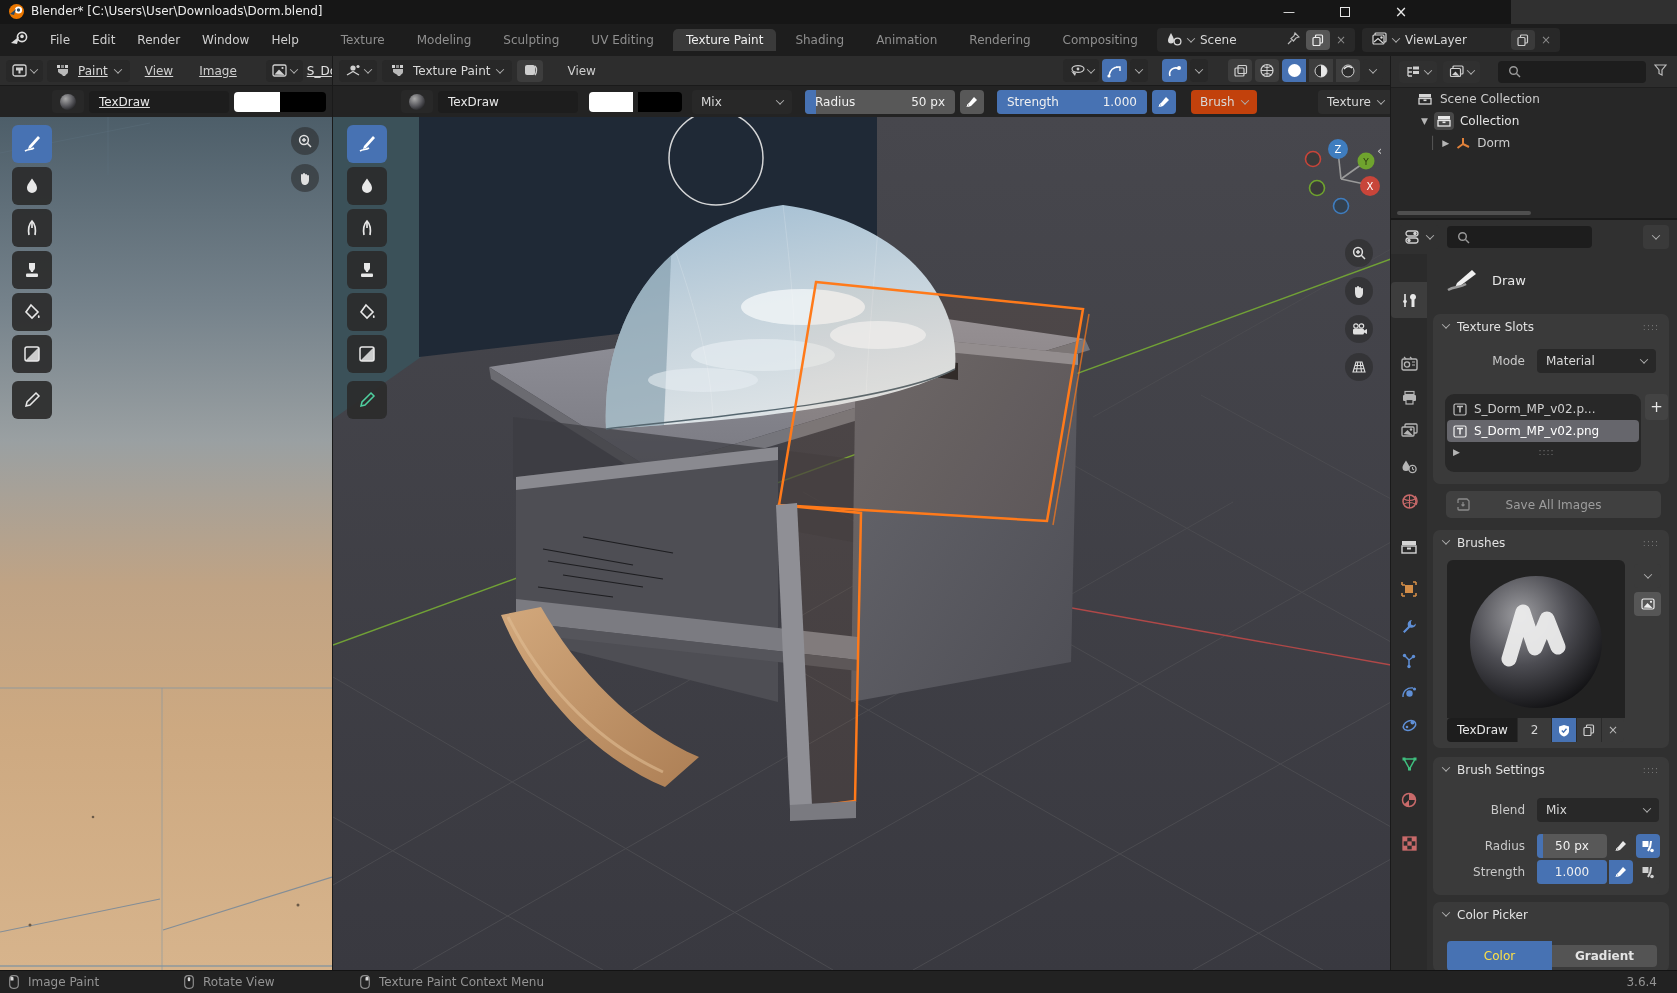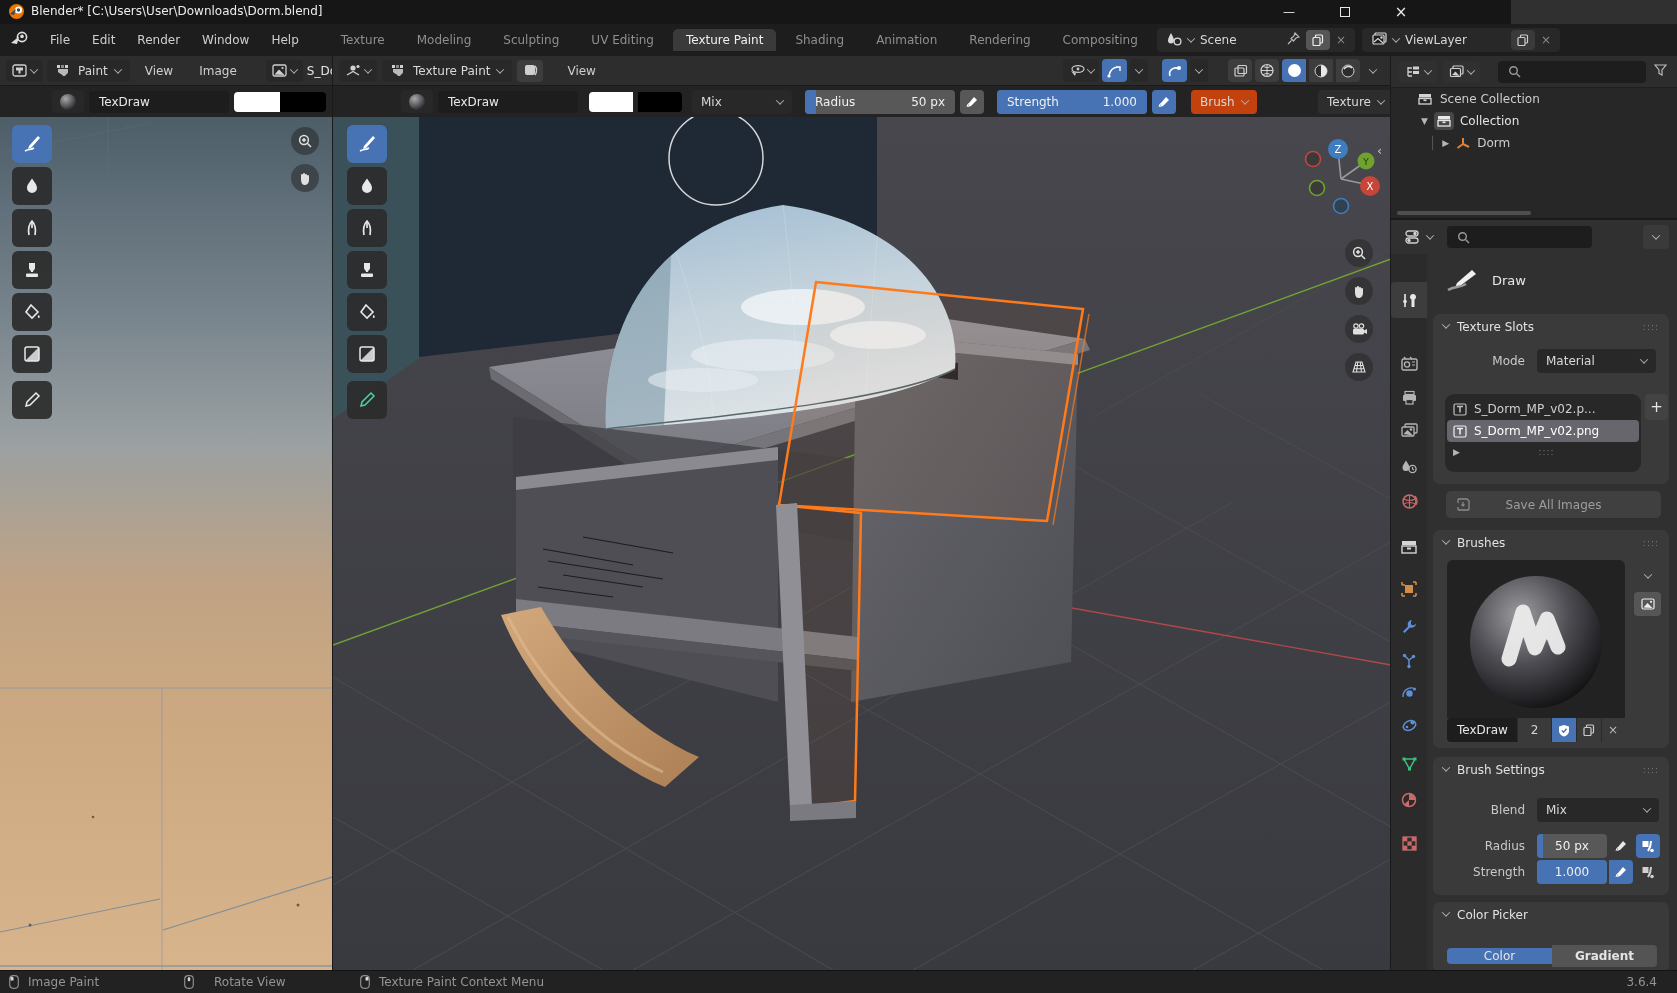--- a/index.html
+++ b/index.html
@@ -125,21 +125,21 @@
     <span class="iconbtn" style="width:24px;height:20px;background:#3a3a3a;">
       <svg width="12" height="12" viewBox="0 0 12 12">
           <rect x="3.5" y="1" width="7" height="8" rx="1" fill="none" stroke="#ccc" stroke-width="1.2"></rect>
           <rect x="1" y="3.5" width="7" height="8" rx="1" fill="#3a3a3a" stroke="#ccc" stroke-width="1.2"></rect>
         </svg>
     </span>
     <span style="color:#8a8a8a;">×</span>
   </div>
 </div>
 
-<div class="abs" style="left:0;top:56px;width:332px;height:762px;">
+<div class="abs" style="left:0;top:56px;width:332px;height:762px;text-decoration:underline;">
   <div class="hdr1 row" style="height:30px;padding-left:6px;gap:4px;border-bottom:1px solid #1a1a1a;">
     <span class="dd" style="height:22px;padding:0 6px;gap:4px;">
       <svg width="15" height="13" viewBox="0 0 15 13">
           <rect x="1" y="1" width="13" height="11" rx="2" fill="none" stroke="#d0d0d0" stroke-width="1.3"></rect>
           <path d="M4 3.5 h7 v3 h-2.5 v3 h-2 v-3 H4 Z" fill="#d0d0d0"></path>
         </svg>
       <span class="chev"></span>
     </span>
     <span class="dd" style="height:22px;">
       <svg width="15" height="13" viewBox="0 0 15 13">
@@ -909,35 +909,35 @@
         </svg>
     </span>
   </div>
 
   <div class="panelbox" style="left:42px;top:682px;width:236px;height:70px;">
     <div class="panelhdr">
       <span class="chev" style="margin-top:-2px;"></span>
       <span>Color Picker</span>
     </div>
     <div class="row abs" style="left:14px;top:43px;width:210px;height:22px;">
-      <span style="flex:1;height:16px;background:#4772b3;border-radius:4px 0 0 4px;display:flex;align-items:center;justify-content:center;color:#e5e5e5;">Color</span>
+      <span style="flex:1;height:30px;background:#4772b3;border-radius:4px 0 0 4px;display:flex;align-items:center;justify-content:center;color:#fde047;">Color</span>
       <span style="flex:1;height:22px;background:#545454;border-radius:0 4px 4px 0;display:flex;align-items:center;justify-content:center;color:#e4e4e4;font-weight:bold;">Gradient</span>
     </div>
   </div>
 </div>
 
 <div class="abs" style="left:0;top:970px;width:1677px;height:23px;background:#222;border-top:1px solid #131313;display:flex;align-items:center;color:#949494;">
   <span class="row" style="position:absolute;left:9px;gap:9px;">
     <svg width="10" height="14" viewBox="0 0 10 14">
         <rect x="0.7" y="0.7" width="8.6" height="12.6" rx="3.5" fill="none" stroke="#8d8d8d" stroke-width="1.2"></rect>
         <path d="M1.5 2.5 q1.5 -1.5 3 0 v3 h-3 Z" fill="#dadada"></path>
       </svg>
     <span>Image Paint</span>
   </span>
-  <span class="row" style="position:absolute;left:184px;gap:20px;">
+  <span class="row" style="position:absolute;left:184px;gap:9px;">
     <svg width="10" height="14" viewBox="0 0 10 14">
         <rect x="0.7" y="0.7" width="8.6" height="12.6" rx="3.5" fill="none" stroke="#8d8d8d" stroke-width="1.2"></rect>
         <rect x="3.8" y="2.2" width="2.4" height="4" rx="1" fill="#dadada"></rect>
       </svg>
     <span>Rotate View</span>
   </span>
   <span class="row" style="position:absolute;left:360px;gap:9px;">
     <svg width="10" height="14" viewBox="0 0 10 14">
         <rect x="0.7" y="0.7" width="8.6" height="12.6" rx="3.5" fill="none" stroke="#8d8d8d" stroke-width="1.2"></rect>
         <path d="M8.5 2.5 q-1.5 -1.5 -3 0 v3 h3 Z" fill="#dadada"></path>

